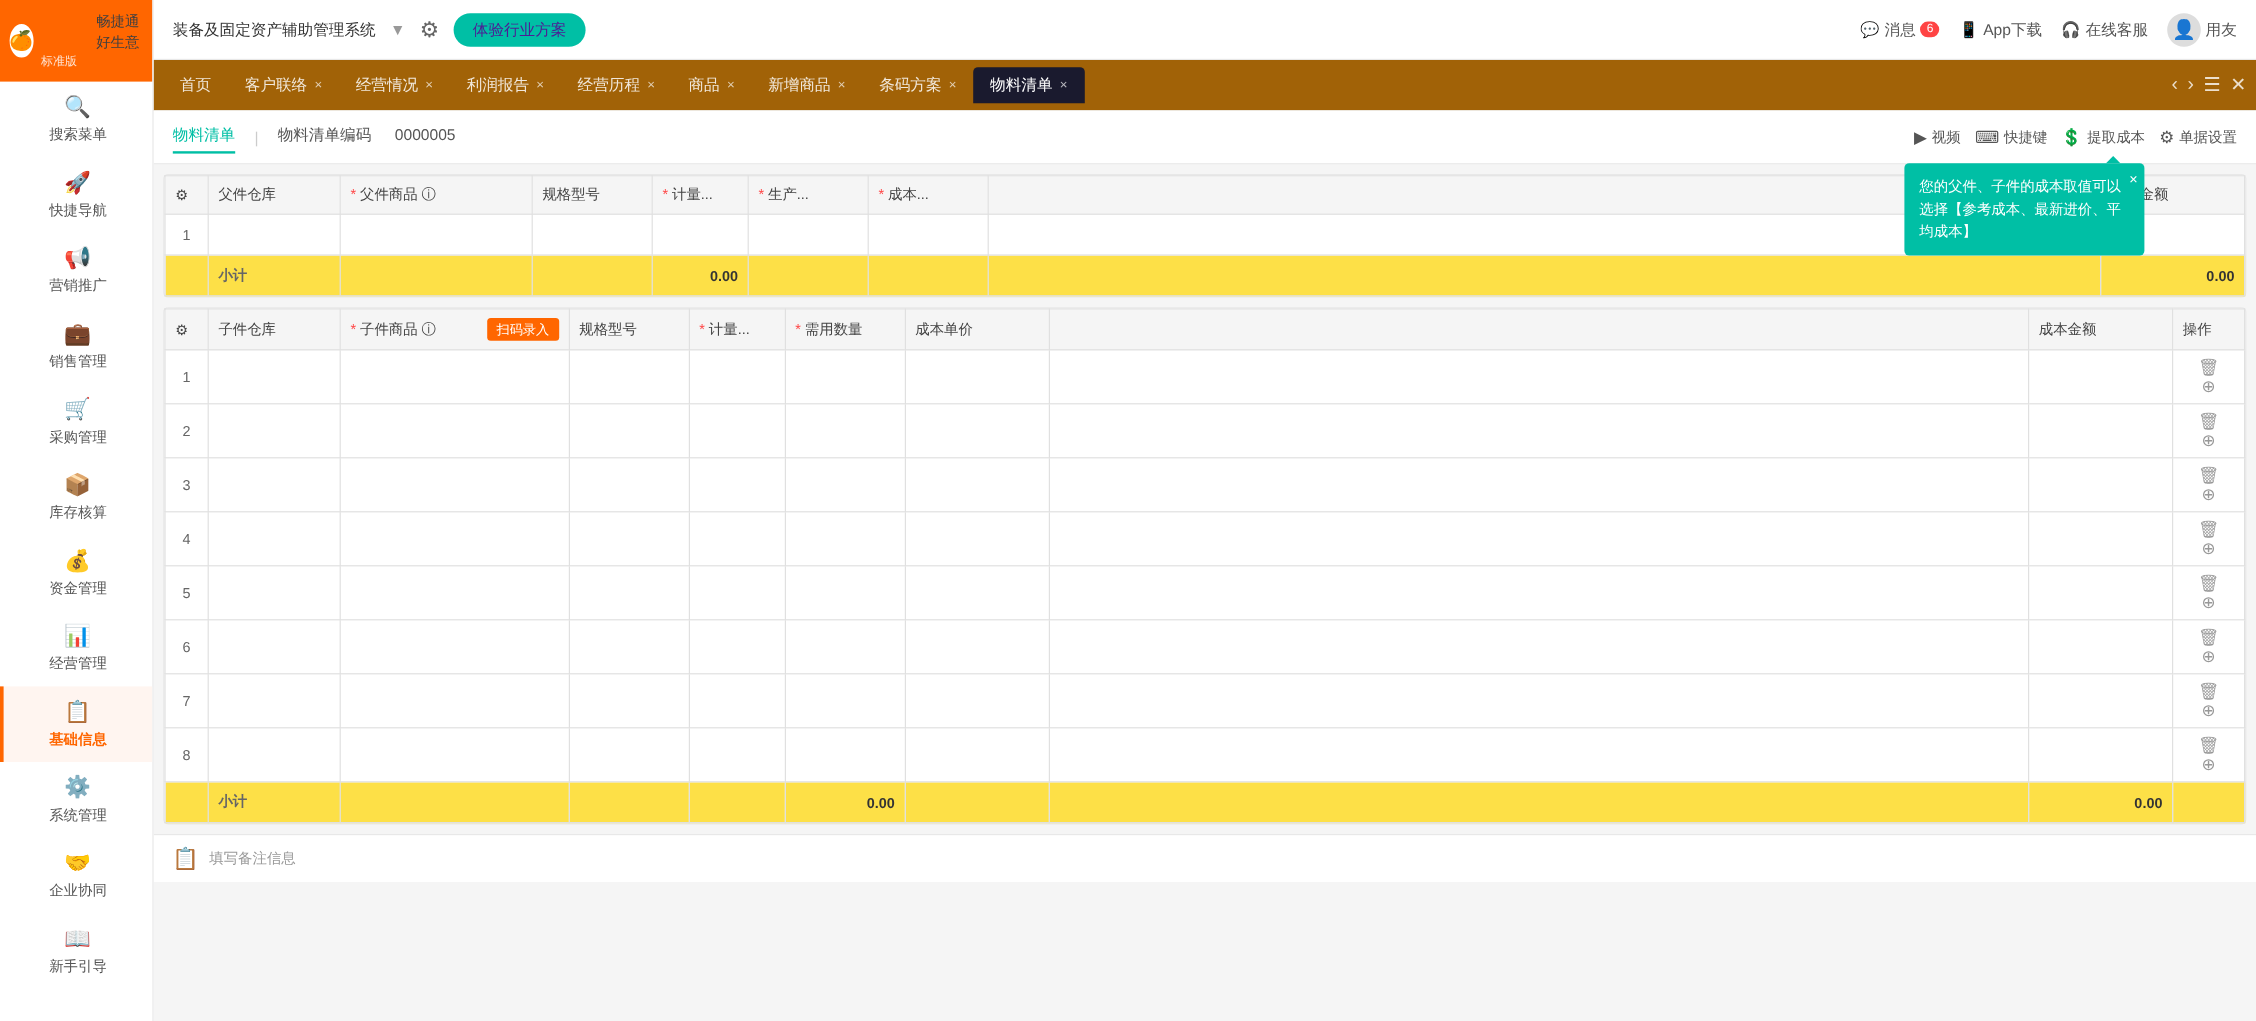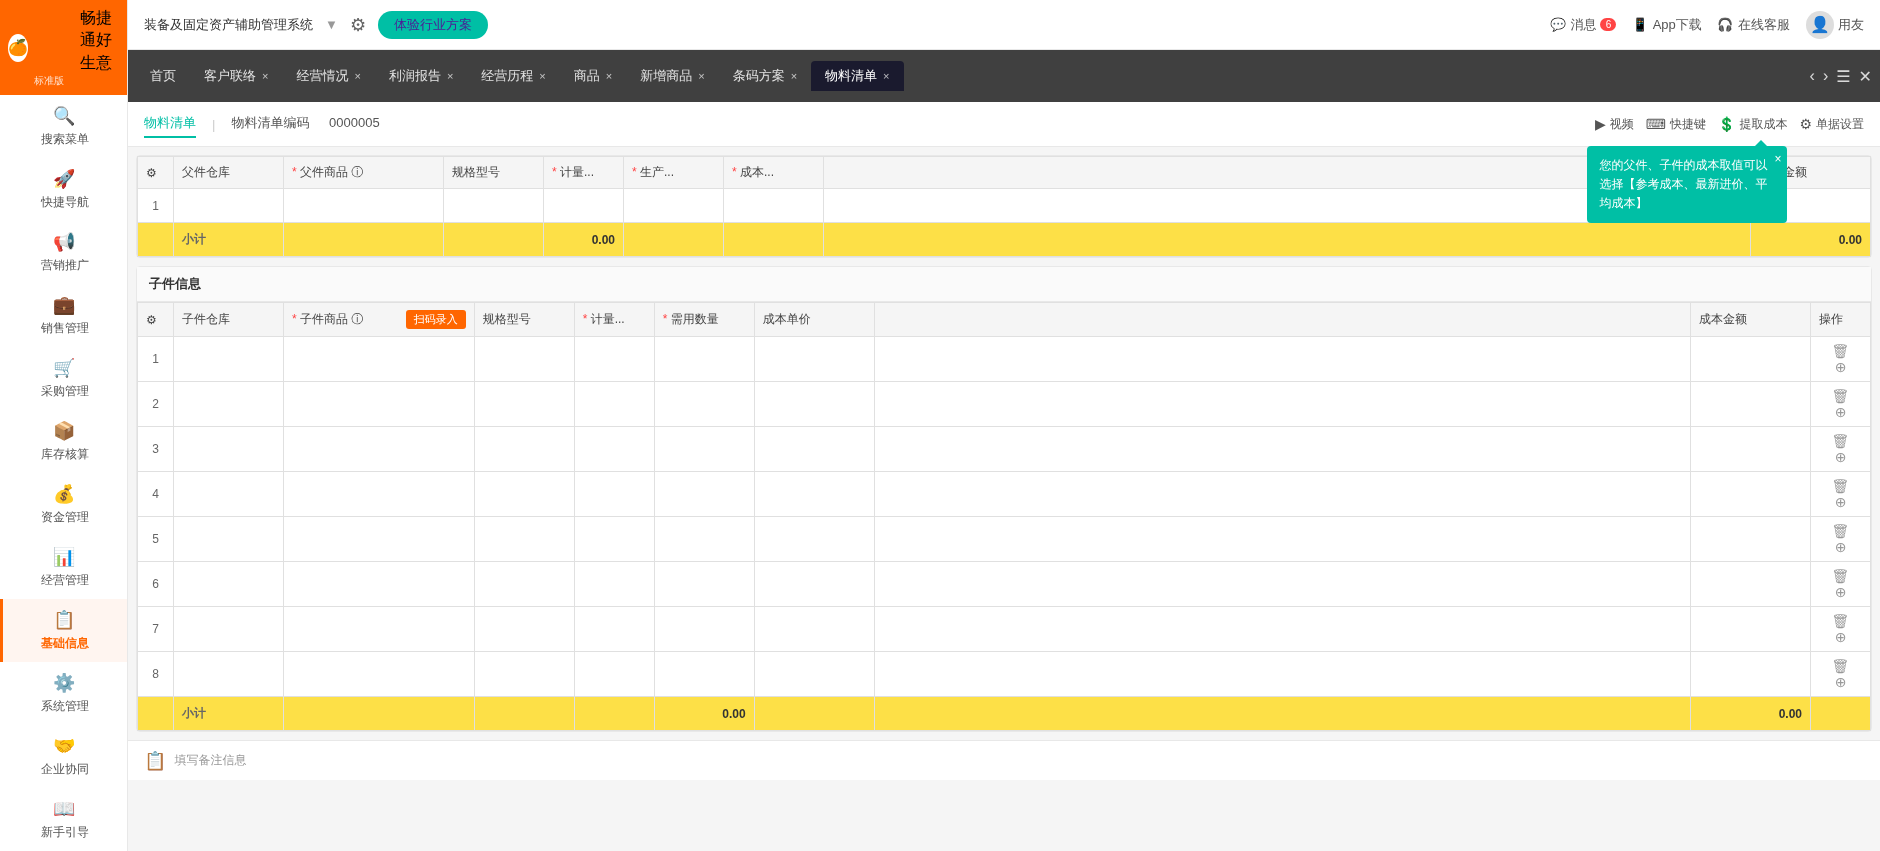--- a/index.html
+++ b/index.html
@@ -29,22 +29,22 @@
     }
     .sidebar-logo-icon {
       width: 28px;
       height: 28px;
       background: #fff;
       border-radius: 50%;
       display: flex; align-items: center; justify-content: center;
       font-size: 16px; color: #ff6600; font-weight: bold;
     }
     .sidebar-logo-text {
-      color: #000000;
-      font-size: 16px;
+      color: #404040;
+      font-size: 12px;
       line-height: 1.4;
       margin-left: 46px;
     }
     .sidebar-logo-sub {
       font-size: 10px;
       color: rgba(255,255,255,0.8);
     }
     .sidebar-item {
       width: 100%;
       display: flex;
@@ -120,24 +120,24 @@
       width: 28px;
       height: 28px;
       background: #ddd;
       border-radius: 50%;
       display: flex; align-items: center; justify-content: center;
       font-size: 16px;
     }
 
     
     .nav-tabs {
-      background: #404040;
-      display: flex;
-      align-items: center;
-      height: 52px;
+      background: #a16207;
+      display: flex;
+      align-items: center;
+      height: 42px;
       padding: 0 8px;
       overflow-x: auto;
       flex-shrink: 0;
     }
     .nav-tab {
       display: flex;
       align-items: center;
       padding: 6px 14px;
       color: rgba(255,255,255,0.85);
       font-size: 13px;
@@ -526,21 +526,20 @@
             <td></td>
             <td></td>
             <td></td>
             <td style="text-align:right; font-weight:bold;">0.00</td>
           </tr>
         </tbody>
       </table>
     </div>
 
     <div class="section" style="margin: 8px;">
-      <div class="section-title">子件信息</div>
       <table class="data-table">
         <thead>
           <tr>
             <th class="col-setting">⚙</th>
             <th class="col-warehouse">子件仓库</th>
             <th class="col-product">
               <span style="color:#ff4444">*</span> 子件商品 ⓘ
               <button class="scan-btn">扫码录入</button>
             </th>
             <th class="col-spec">规格型号</th>

